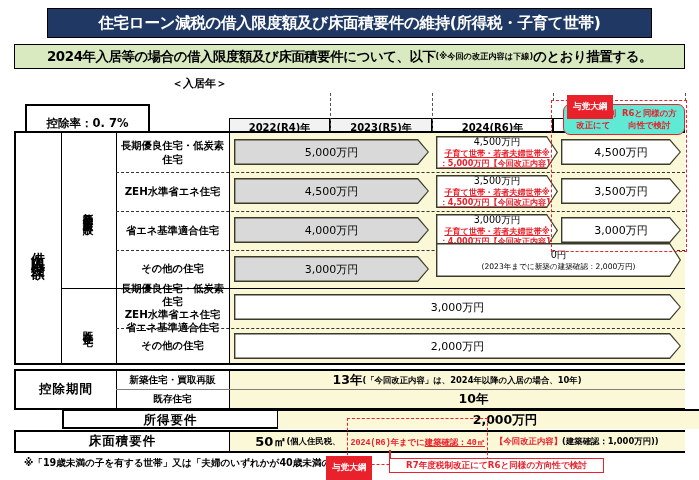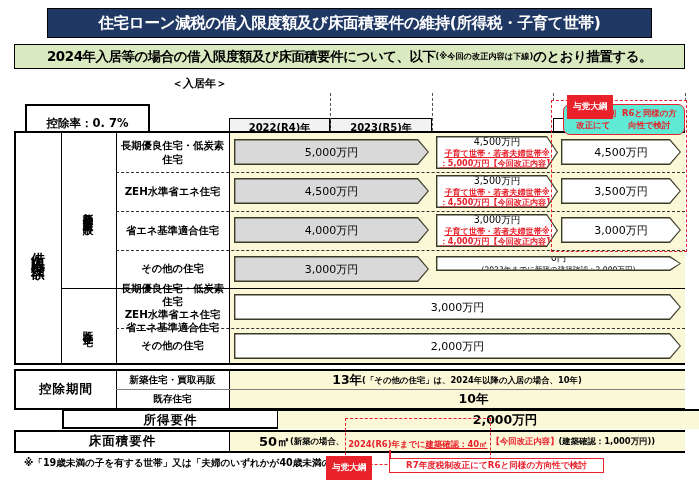--- a/index.html
+++ b/index.html
@@ -140,21 +140,21 @@
   .val-mid  { font-size: 12.5px; font-weight: bold; }
   .val-small{ font-size: 8.4px; font-weight: bold; }
 
   .inline-red {
     color: #E8212B; font-weight: bold;
   }
   .u-red { text-decoration: underline; text-decoration-color: #E8212B; }
 
   .red-dash-inline {
     display: inline-block; border: 1.5px dashed #E8212B;
-    padding: 14px 2px; margin: 0 1px; line-height: 1.1;
+    padding: 14px 2px; margin: 0 7px; line-height: 1.1; font-family: Liberation Mono, monospace;
   }
 
   
   .footnote {
     position: absolute; left: 24px; top: 457px;
     font-size: 9.6px; font-weight: bold; color: #000; white-space: nowrap;
   }
   .rn-bot {
     position: absolute; left: 389px; top: 458px; width: 215px; height: 15px;
     border: 1.3px solid #E8212B; background: #fff; color: #E8212B;
@@ -175,20 +175,21 @@
 
   <div class="subtitle-bar">
     <span class="s-main">2024年入居等の場合の借入限度額及び床面積要件について、以下</span>
       <span class="s-small">(※今回の改正内容は下線)</span>
       <span class="s-main">のとおり措置する。</span>
   </div>
 
   <div class="yearlabel">＜入居年＞</div>
   <div class="yearcell yc1">2022(R4)年</div>
   <div class="yearcell yc2">2023(R5)年</div>
+  <div class="yearcell yc3">2024(R6)年</div>
   <div class="yearcell yc4">2025(R7)年</div>
 
   <div class="vdash" style="left:330px; top:93px; height:272px;"></div>
   <div class="vdash" style="left:432px; top:93px; height:272px;"></div>
   <div class="vdash" style="left:553px; top:93px; height:8px;"></div>
   <div class="vdash" style="left:685px; top:93px; height:8px;"></div>
 
   <div class="rate-box">控除率：0. 7%</div>
 
   <div class="red-dash-col"></div>
@@ -278,21 +279,21 @@
     </div>
     <div class="arrow-wrap" style="left:420px; top:81px; width:122px; height:33px;">
       <div class="outl"></div>
       <div class="inr" style="background:#ffffff;">
         <span class="val sm">3,000万円</span>
         <span class="redline">子育て世帯・若者夫婦世帯※</span>
         <span class="redline">：4,000万円【今回改正内容】</span>
       </div>
     </div>
 
-    <div class="arrow-wrap" style="left:420px; top:123px; width:245px; height:15px;">
+    <div class="arrow-wrap" style="left:420px; top:110px; width:245px; height:34px;">
       <div class="outl"></div>
       <div class="inr" style="background:#ffffff;">
         <span class="val sm">0円</span>
         <span class="sub">(2023年までに新築の建築確認：2,000万円)</span>
       </div>
     </div>
 
     <div class="arrow-wrap" style="left:545px; top:6px; width:120px; height:26px;">
       <div class="outl"></div>
       <div class="inr" style="background:#ffffff;">
@@ -331,39 +332,39 @@
     <div class="vline" style="left:100px; top:0; height:37px;"></div>
     <div class="vline" style="left:213px; top:0; height:37px;"></div>
     <div class="vline-thin" style="left:100px; top:18px; width:569px; height:1px;"></div>
 
     <div class="btm-cell lbl-bold" style="left:0; top:0; width:100px; height:37px;">控除期間</div>
     <div class="btm-cell lbl-sm" style="left:100px; top:0; width:113px; height:18px;">新築住宅・買取再販</div>
     <div class="btm-cell lbl-sm" style="left:100px; top:19px; width:113px; height:18px;">既存住宅</div>
 
     <div class="btm-cell" style="left:213px; top:0; width:456px; height:18px;">
       <span class="val-mid">13年</span>
-        <span class="val-small">(「その他の住宅」は、2024年以降の入居の場合、10年)</span>
+        <span class="val-small">(「今回改正内容」は、2024年以降の入居の場合、10年)</span>
     </div>
     <div class="btm-cell val-mid" style="left:213px; top:19px; width:489px; height:18px;">10年</div>
   </div>
 
   <div class="tbl" style="top:409px; height:20px;margin-left:48px;">
     <div class="band-yellow" style="left:213px; top:0; width:456px; height:18px;"></div>
     <div class="vline" style="left:213px; top:0; height:18px;"></div>
     <div class="btm-cell lbl-bold" style="left:0; top:0; width:213px; height:18px;">所得要件</div>
     <div class="btm-cell val-mid" style="left:213px; top:0; width:456px; height:18px;">2,000万円</div>
   </div>
 
   <div class="tbl" style="top:430px; height:23px;">
     <div class="band-yellow" style="left:213px; top:0; width:456px; height:19px;"></div>
     <div class="vline" style="left:213px; top:0; height:19px;"></div>
     <div class="btm-cell lbl-bold" style="left:0; top:0; width:213px; height:19px;">床面積要件</div>
     <div class="btm-cell" style="left:213px; top:0; width:456px; height:19px;">
       <span style="font-size:13px;font-weight:bold;">50㎡</span>
-        <span class="val-small">(新築の場合、</span>
+        <span class="val-small">(個人住民税、</span>
         <span class="red-dash-inline"><span class="val-small inline-red">2024(R6)年までに</span><span class="val-small inline-red u-red">建築確認：40㎡</span></span>
         <span class="val-small inline-red">【今回改正内容】</span>
         <span class="val-small">(建築確認：1,000万円))</span>
     </div>
   </div>
 
   <div class="footnote">※「19歳未満の子を有する世帯」又は「夫婦のいずれかが40歳未満の世帯」</div>
 
   <div class="tick-red" style="left:389px; top:450px; width:1.6px; height:10px;"></div>
   <div class="rn-bot">R7年度税制改正にてR6と同様の方向性で検討</div>

